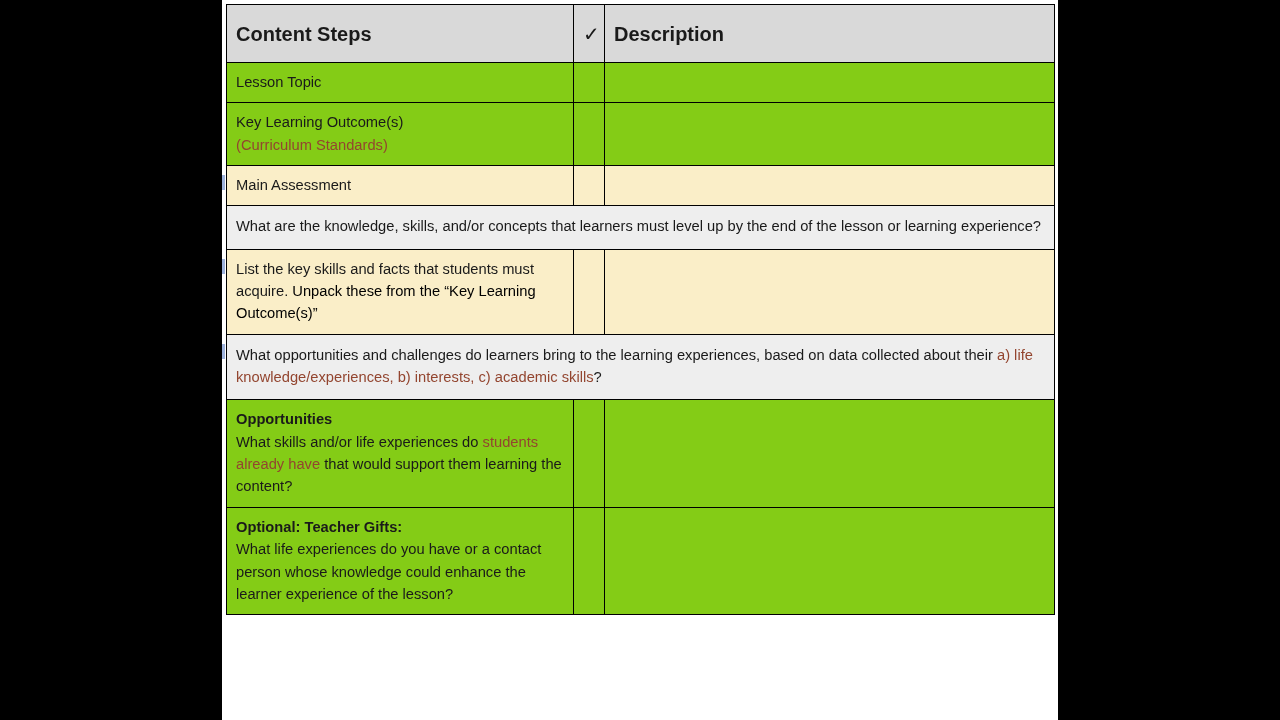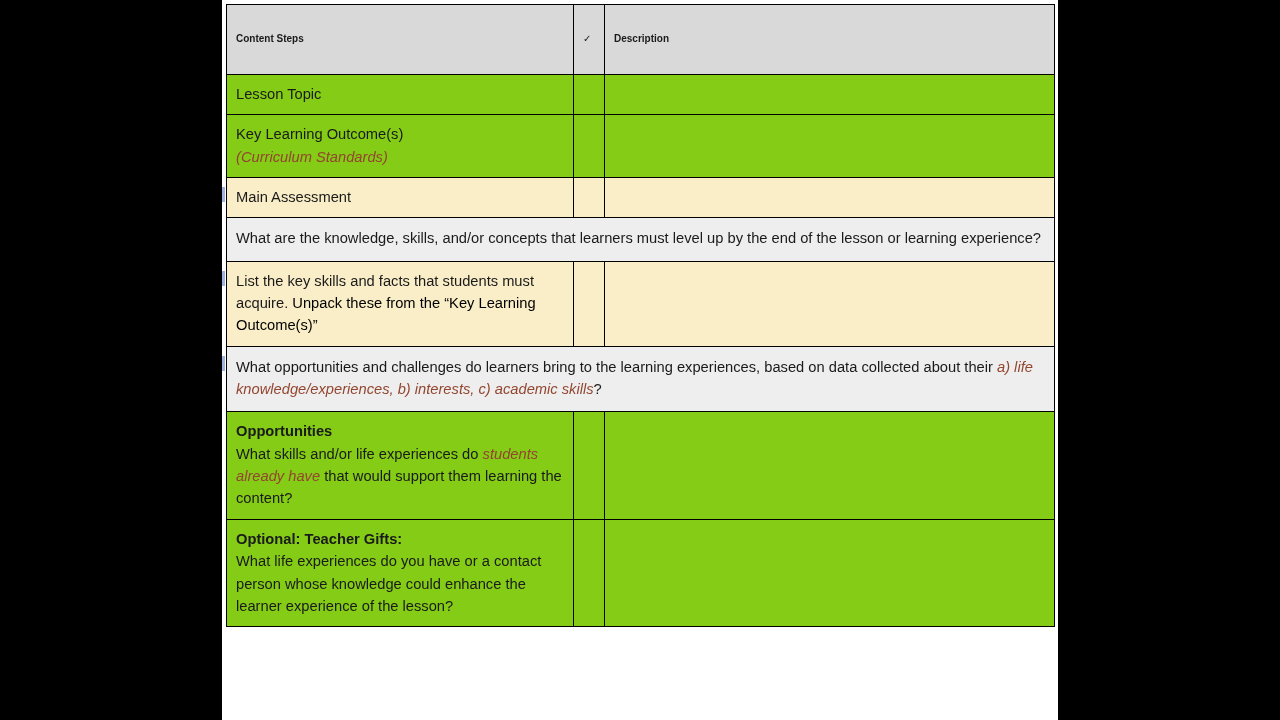--- a/index.html
+++ b/index.html
@@ -47,43 +47,43 @@
     text-align: left;
     font-weight: normal;
   }
   col.c1 { width: 347px; }
   col.c2 { width: 31px; }
   col.c3 { width: 450px; }
 
   tr.header-row td {
     background: #d9d9d9;
     font-weight: bold;
-    font-size: 10px;
-    padding-top: 26px;
+    font-size: 20px;
+    padding-top: 14px;
     padding-bottom: 11px;
     height: 32px;
   }
   td.check-head {
     text-align: center;
     padding-left: 0;
     padding-right: 0;
     font-size: 20px;
     font-weight: normal !important;
   }
   tr.white-row td { background: #84cc16; }
   tr.cream-row td { background: #faeec8; }
   tr.instruction-row td {
     background: #eeeeee;
     padding-top: 9px;
     padding-bottom: 11px;
   }
   td.empty-cell { background: inherit; }
 
   .rowlabel-bold { font-weight: bold; margin-top: 12px; }
-  .red { color: #93452f; font-style: italic; }
+  .red { color: #93452f; }
   .cream-red { color: #000000; }
 
   
   .chgbar {
     position: absolute;
     left: -7px;
     top: 9px;
     width: 5px;
     height: 15px;
     background: #9eb3dd;

